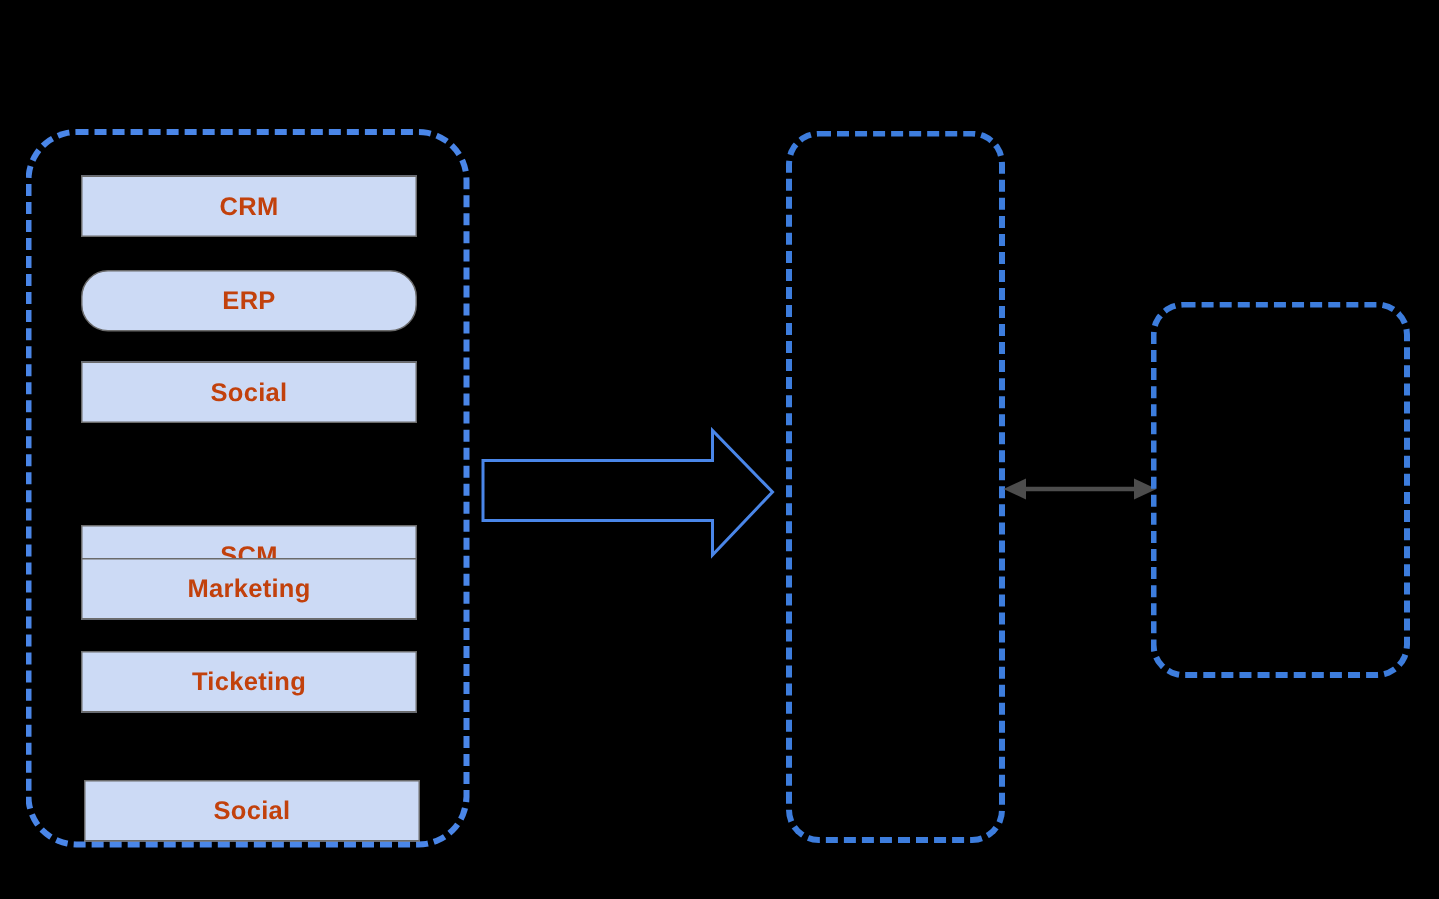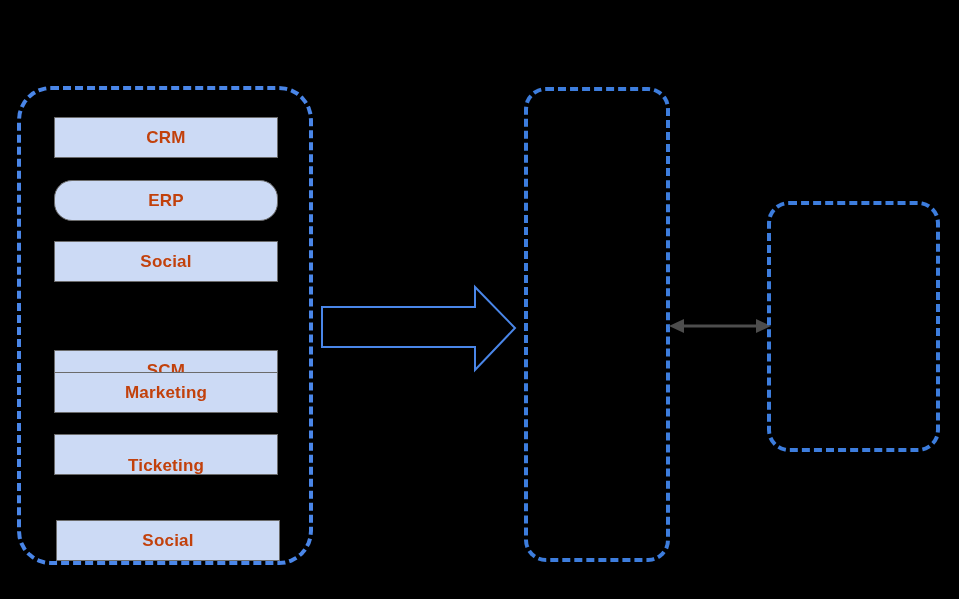--- a/index.html
+++ b/index.html
@@ -106,21 +106,21 @@
   </div>
 
   <div class="system-box" style="top:308px;margin-top:42px;">
     <span class="system-box-label">SCM</span>
   </div>
 
   <div class="system-box" style="top:372px;">
     <span class="system-box-label">Marketing</span>
   </div>
 
-  <div class="system-box" style="top:434px;align-items:flex-end;">
+  <div class="system-box" style="top:434px;">
     <span class="system-box-label">Ticketing</span>
   </div>
 
   <div class="system-box" style="top:496px; left:56px;margin-top:24px;">
     <span class="system-box-label">Social</span>
   </div>
 
   <svg id="block-arrow-svg" viewBox="0 0 204 94">
     <polygon points="4,25 157,25 157,5 197,46 157,88 157,65 4,65" fill="none" stroke="#4a86e8" stroke-width="2" stroke-linejoin="miter"></polygon>
   </svg>

